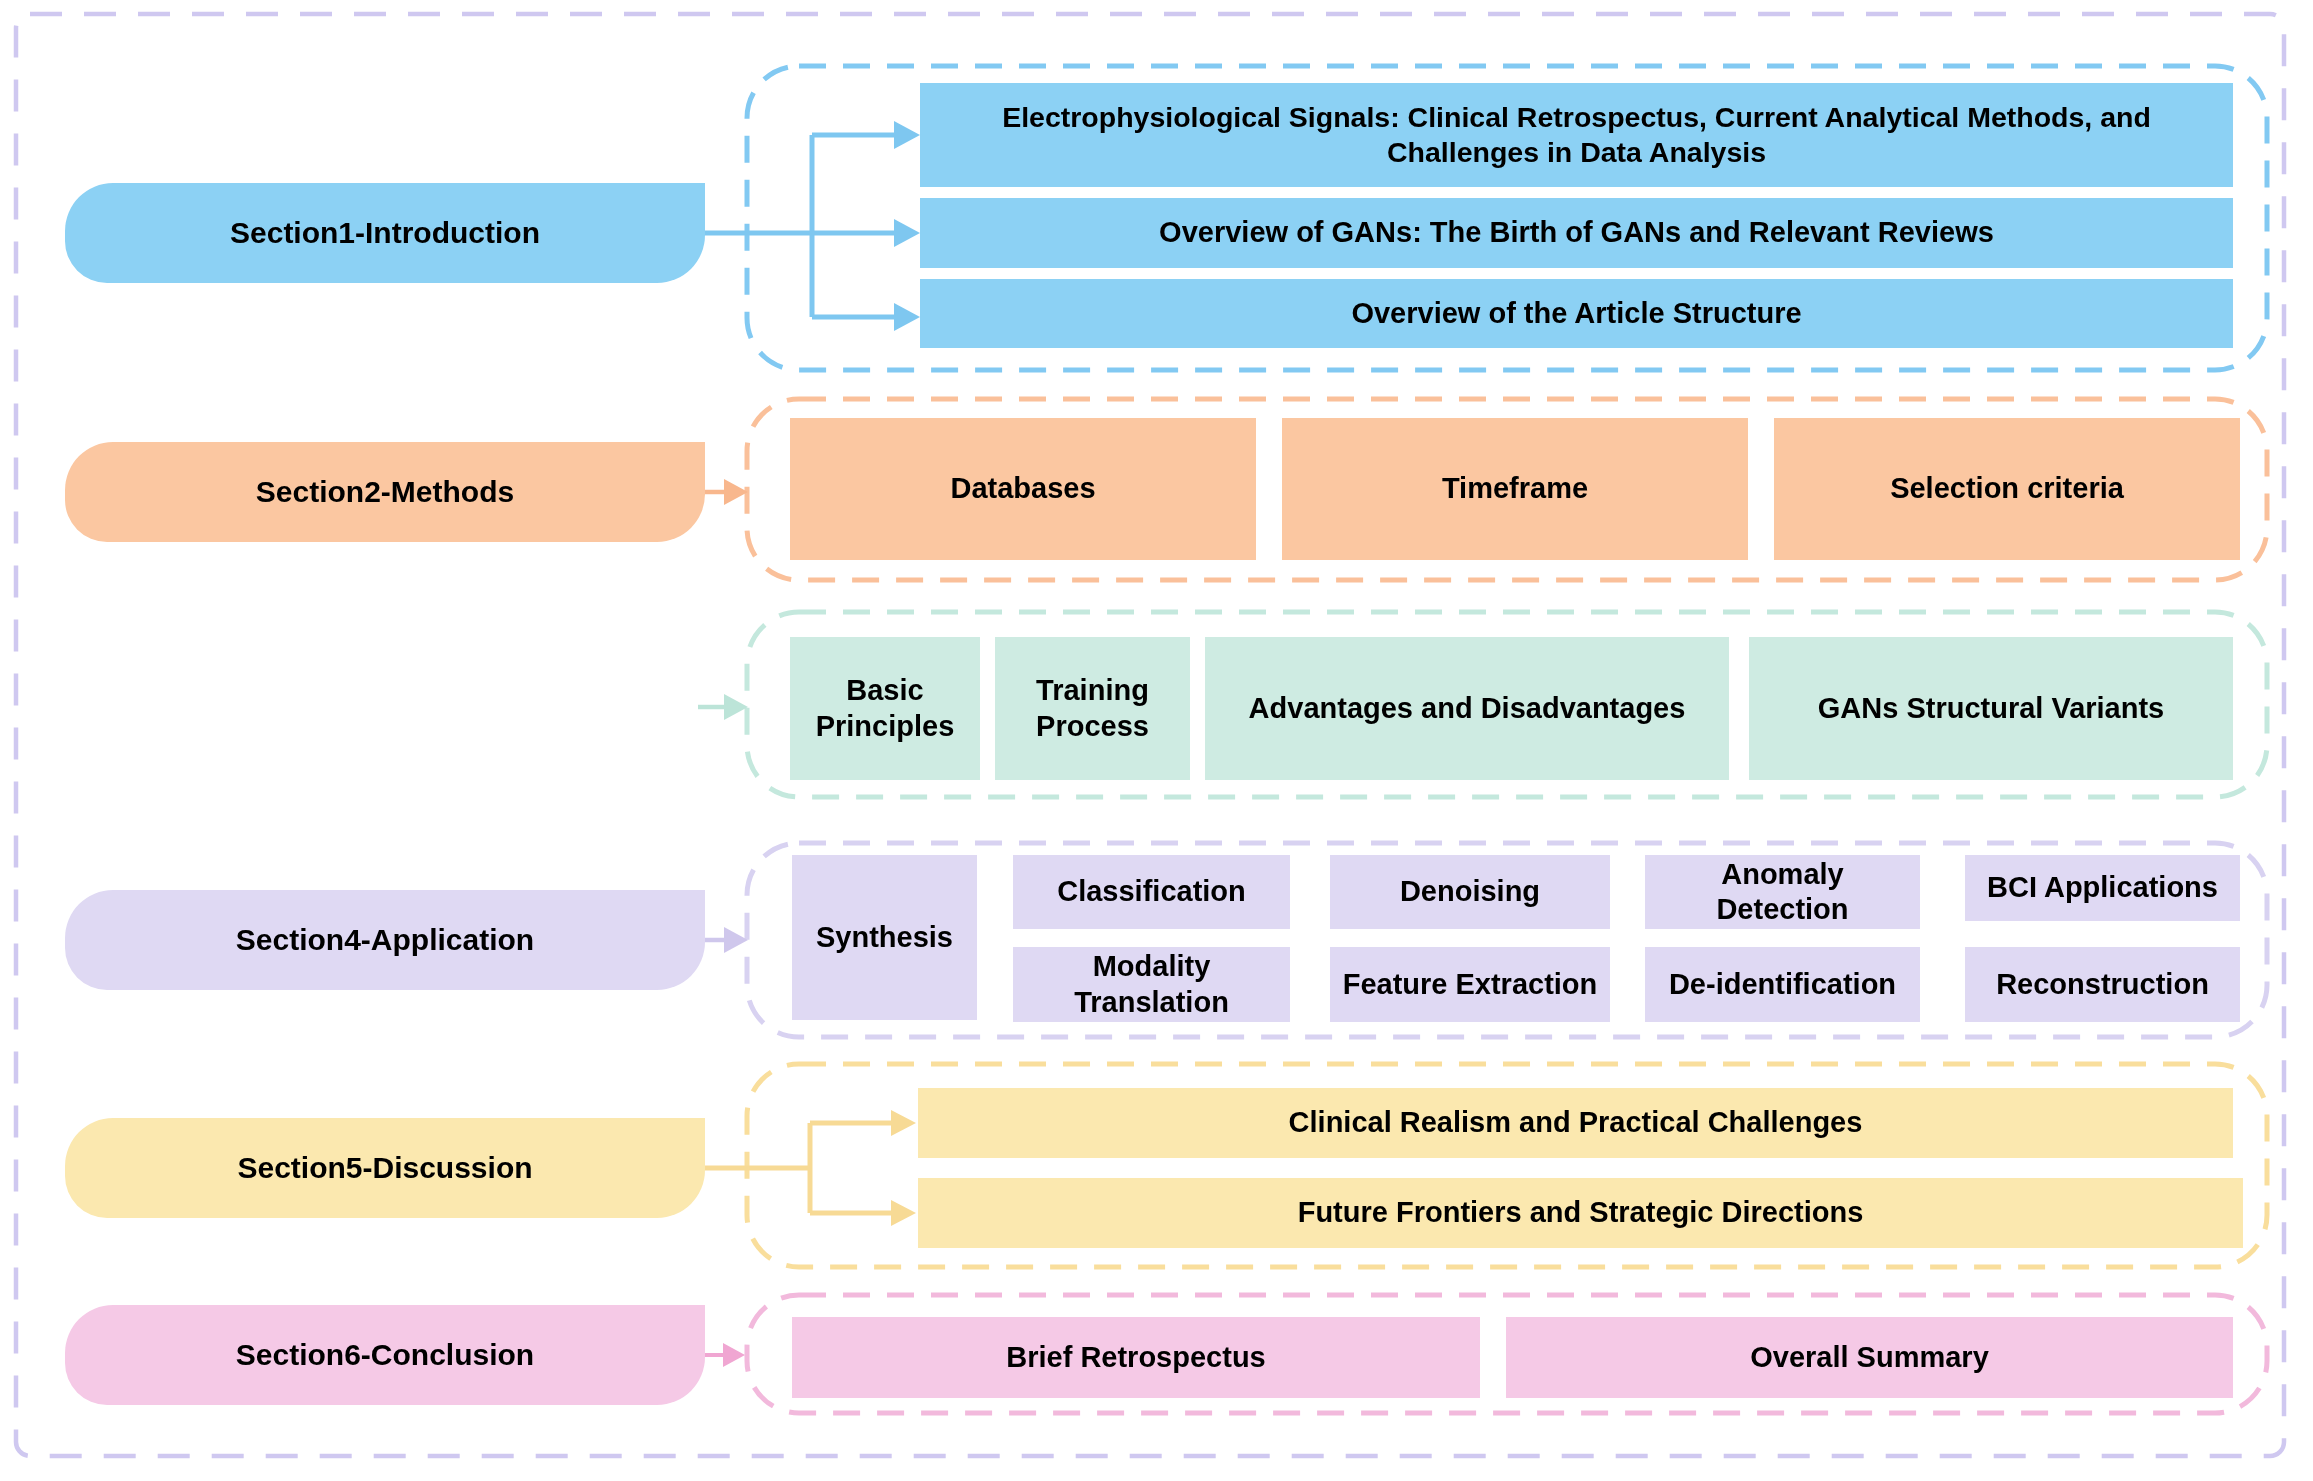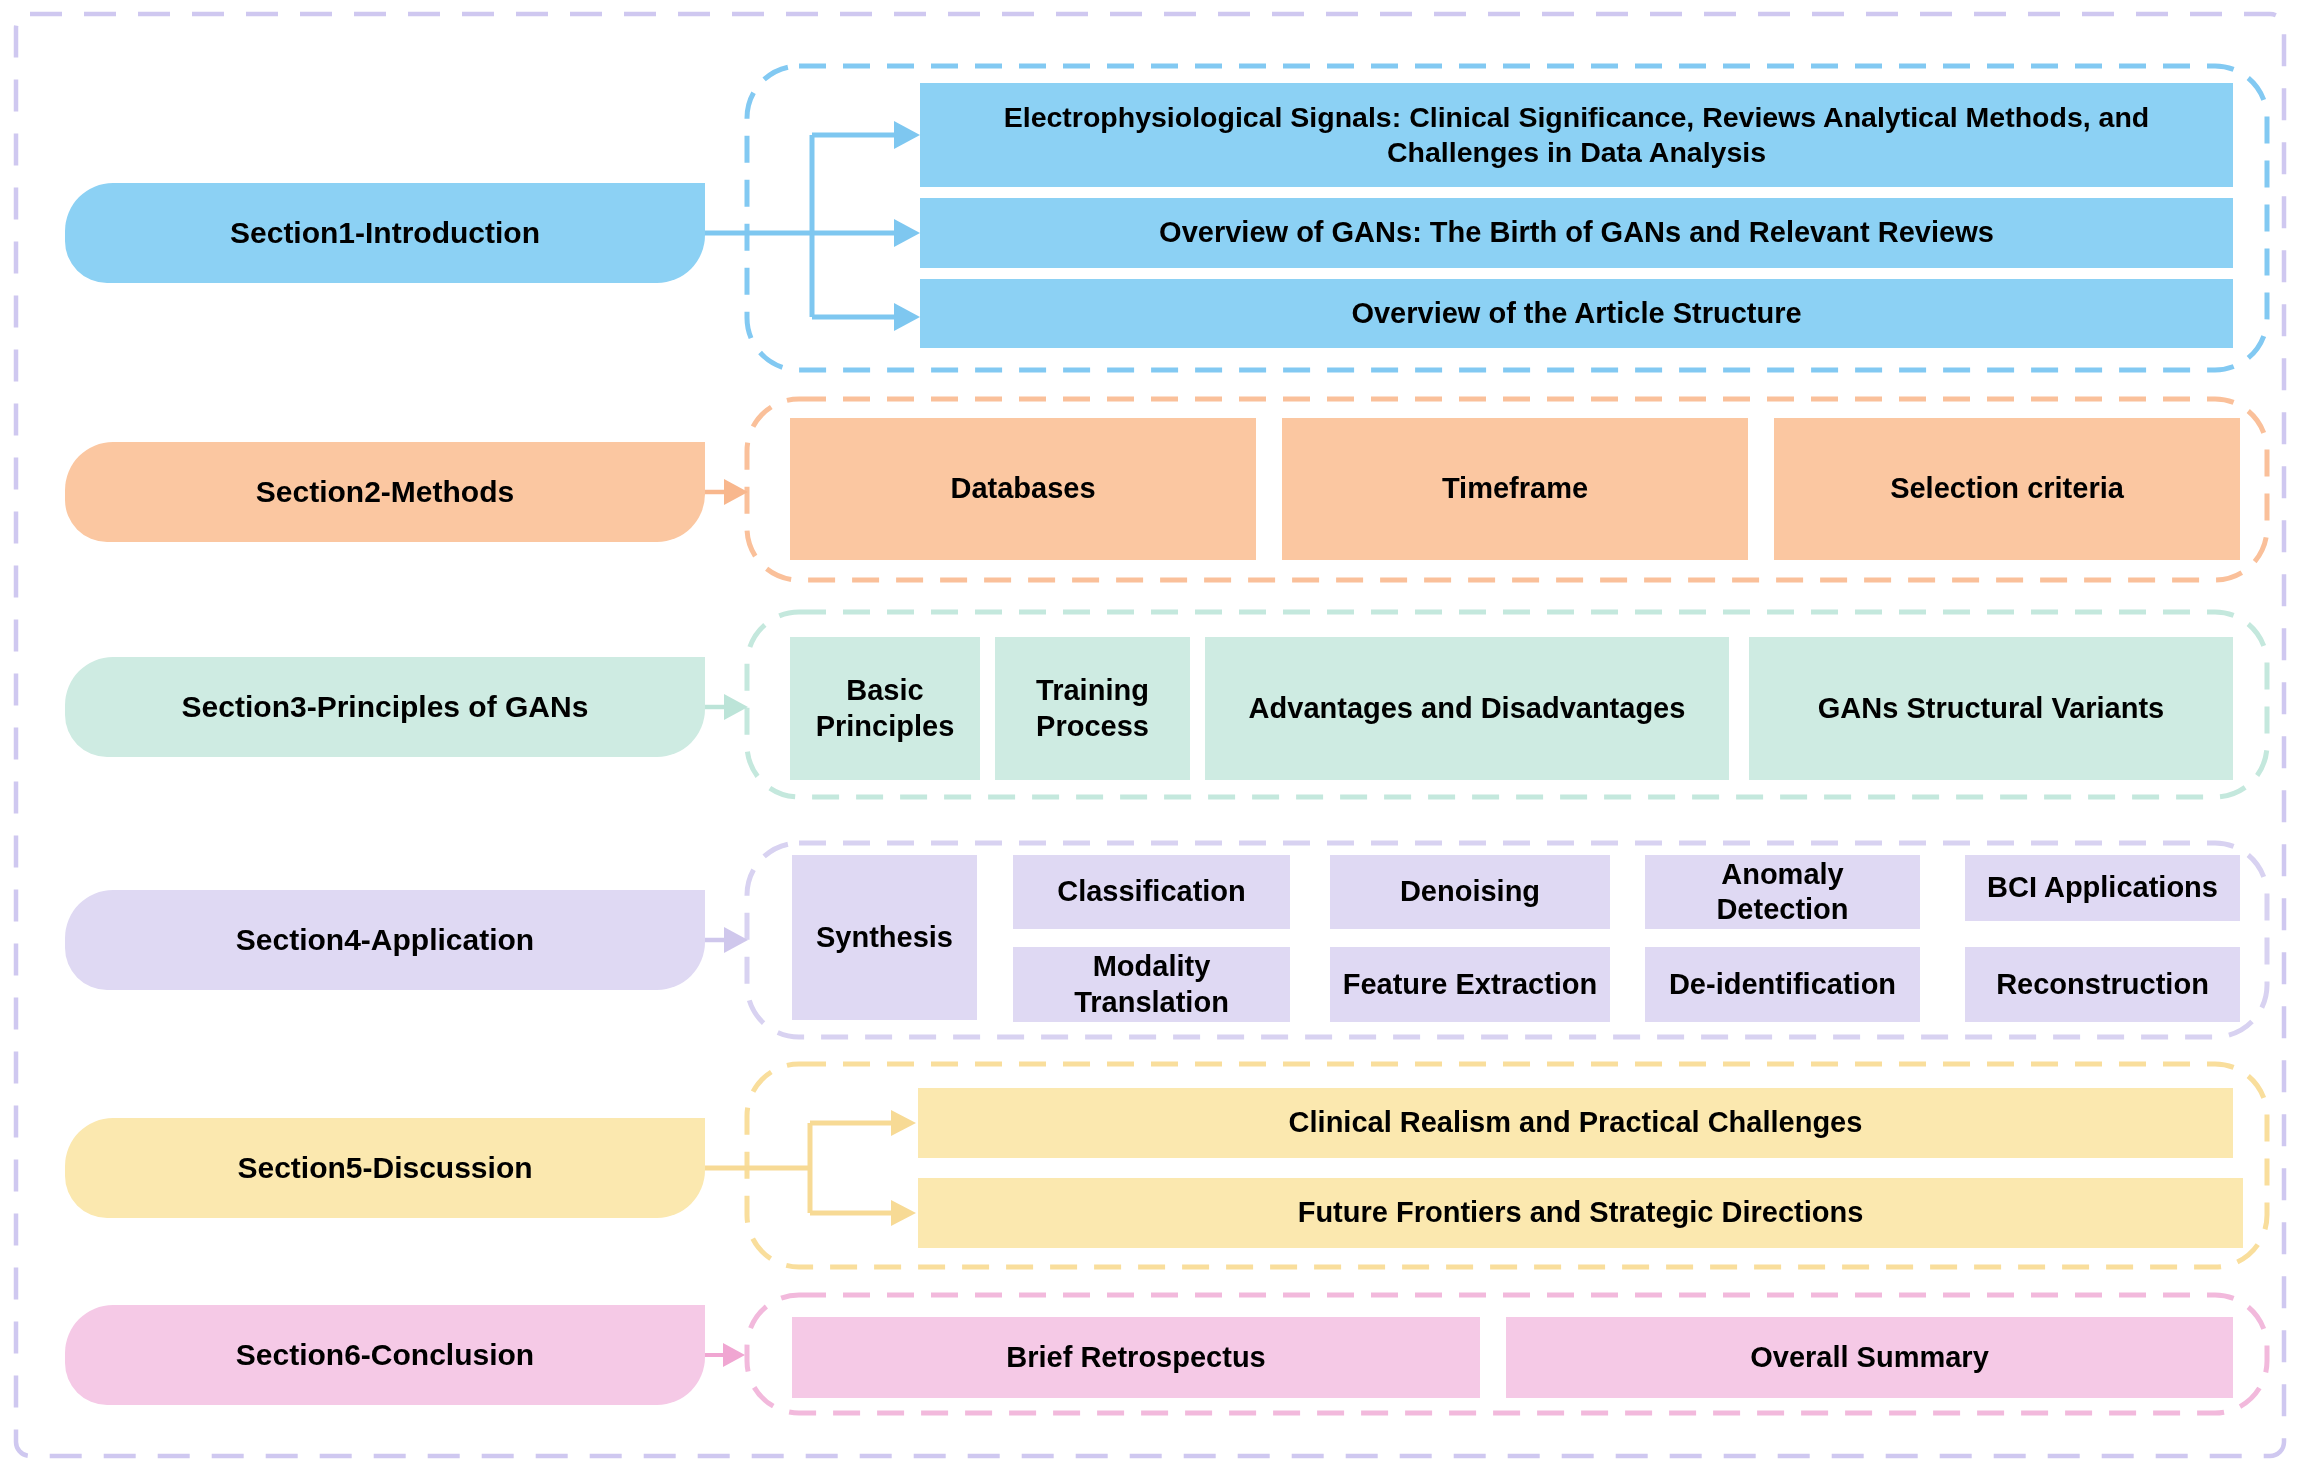--- a/index.html
+++ b/index.html
@@ -68,26 +68,25 @@
     <polygon points="916,1213 891,1200 891,1226" fill="#F7DA95"></polygon>
 
     <g stroke="#F0A6D2" stroke-width="4" fill="none">
       <path d="M696 1355 H724"></path>
     </g>
     <polygon points="745,1355 723,1343 723,1367" fill="#F0A6D2"></polygon>
   </svg>
 
   <div class="abs sec-label c1" style="left:65px;top:183px;width:640px;height:100px;">Section1-Introduction</div>
   <div class="abs sec-label c2" style="left:65px;top:442px;width:640px;height:100px;">Section2-Methods</div>
-  <div class="abs sec-label c3" style="left:65px;top:657px;width:640px;height:100px;">Section3-Principles of GANs</div>
   <div class="abs sec-label c4" style="left:65px;top:890px;width:640px;height:100px;">Section4-Application</div>
   <div class="abs sec-label c5" style="left:65px;top:1118px;width:640px;height:100px;">Section5-Discussion</div>
   <div class="abs sec-label c6" style="left:65px;top:1305px;width:640px;height:100px;">Section6-Conclusion</div>
 
-  <div class="abs box big c1" style="left:920px;top:83px;width:1313px;height:104px;">Electrophysiological Signals: Clinical Significance, Reviews Analytical Methods, and Challenges in Data Analysis</div>
+  <div class="abs box big c1" style="left:920px;top:83px;width:1313px;height:104px;">Electrophysiological Signals: Clinical Retrospectus, Current Analytical Methods, and Challenges in Data Analysis</div>
   <div class="abs box c1" style="left:920px;top:198px;width:1313px;height:70px;">Overview of GANs: The Birth of GANs and Relevant Reviews</div>
   <div class="abs box c1" style="left:920px;top:279px;width:1313px;height:69px;">Overview of the Article Structure</div>
 
   <div class="abs box c2" style="left:790px;top:418px;width:466px;height:142px;">Databases</div>
   <div class="abs box c2" style="left:1282px;top:418px;width:466px;height:142px;">Timeframe</div>
   <div class="abs box c2" style="left:1774px;top:418px;width:466px;height:142px;">Selection criteria</div>
 
   <div class="abs box c3" style="left:790px;top:637px;width:190px;height:143px;">Basic Principles</div>
   <div class="abs box c3" style="left:995px;top:637px;width:195px;height:143px;">Training Process</div>
   <div class="abs box c3" style="left:1205px;top:637px;width:524px;height:143px;">Advantages and Disadvantages</div>

